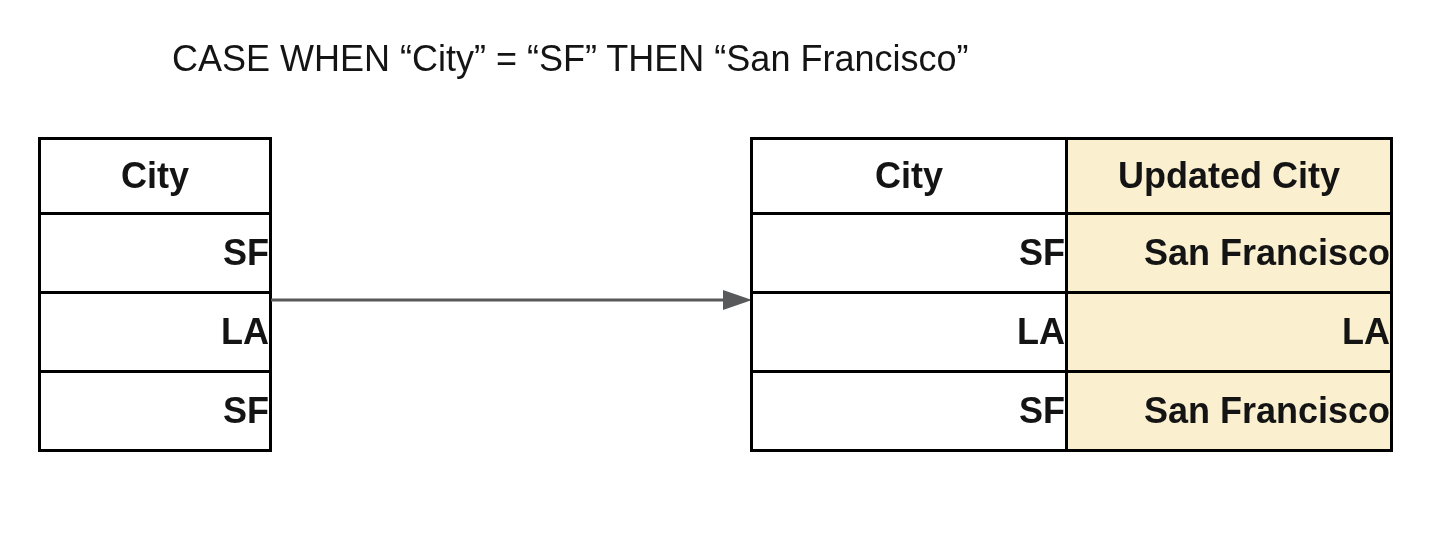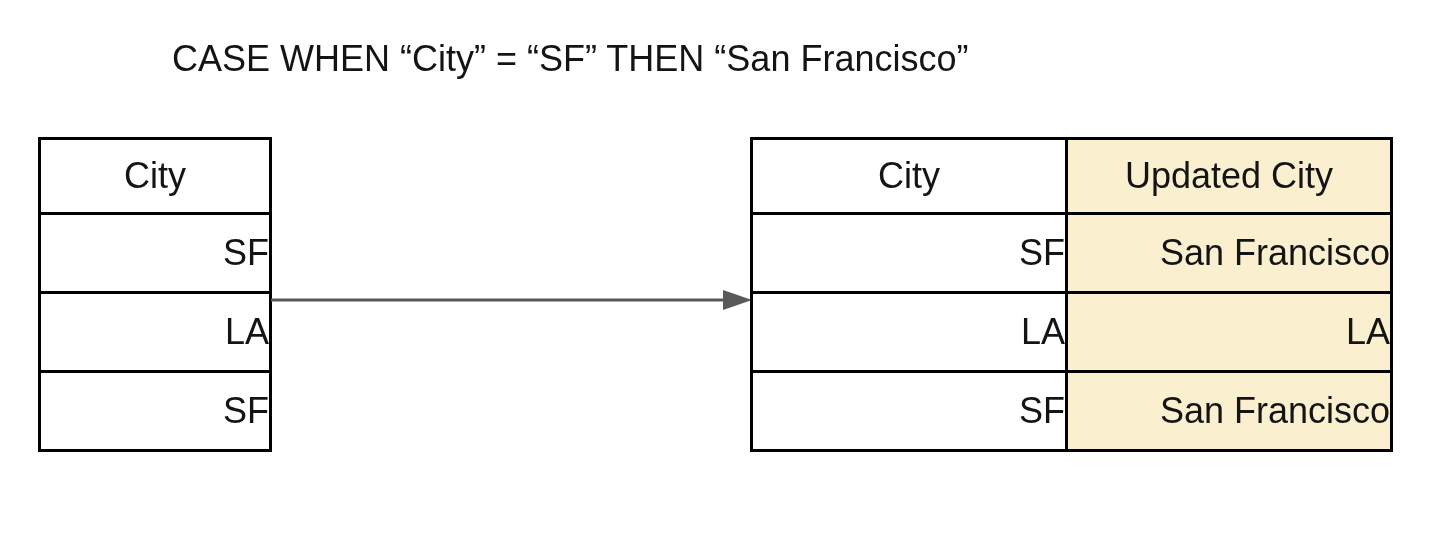--- a/index.html
+++ b/index.html
@@ -33,21 +33,21 @@
   }
   table.tbl {
     position: absolute;
     border-collapse: collapse;
     table-layout: fixed;
     background: var(--background);
   }
   table.tbl th, table.tbl td {
     border: 3px solid var(--border);
     font-size: 36px;
-    font-weight: normal;
+    font-weight: bold;
     color: var(--text);
     vertical-align: middle;
     overflow: hidden;
     white-space: nowrap;
   }
   table.tbl th { height: 75px; text-align: center; }
   table.tbl td { height: 79px; text-align: right; padding-left: 13px; }
   .tbl-left { left: 38px; top: 137px; width: 234px; }
   .tbl-right { left: 750px; top: 137px; width: 640px; }
   .cell-highlight { background: var(--highlight); }

